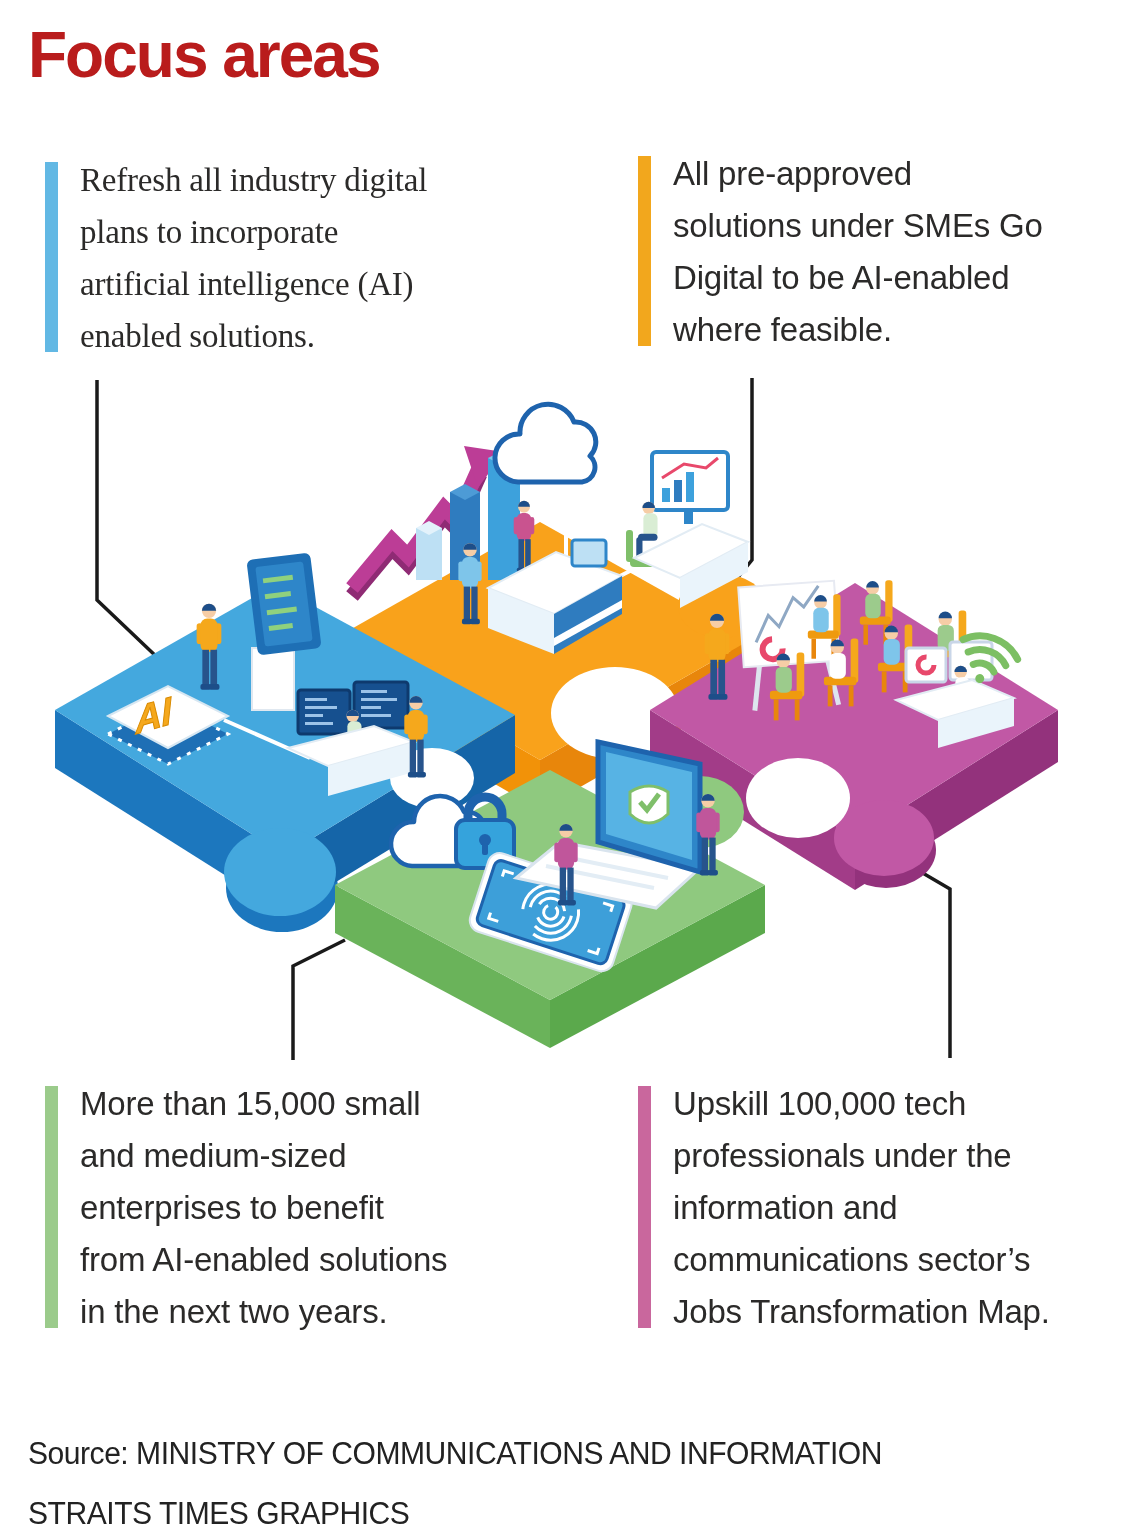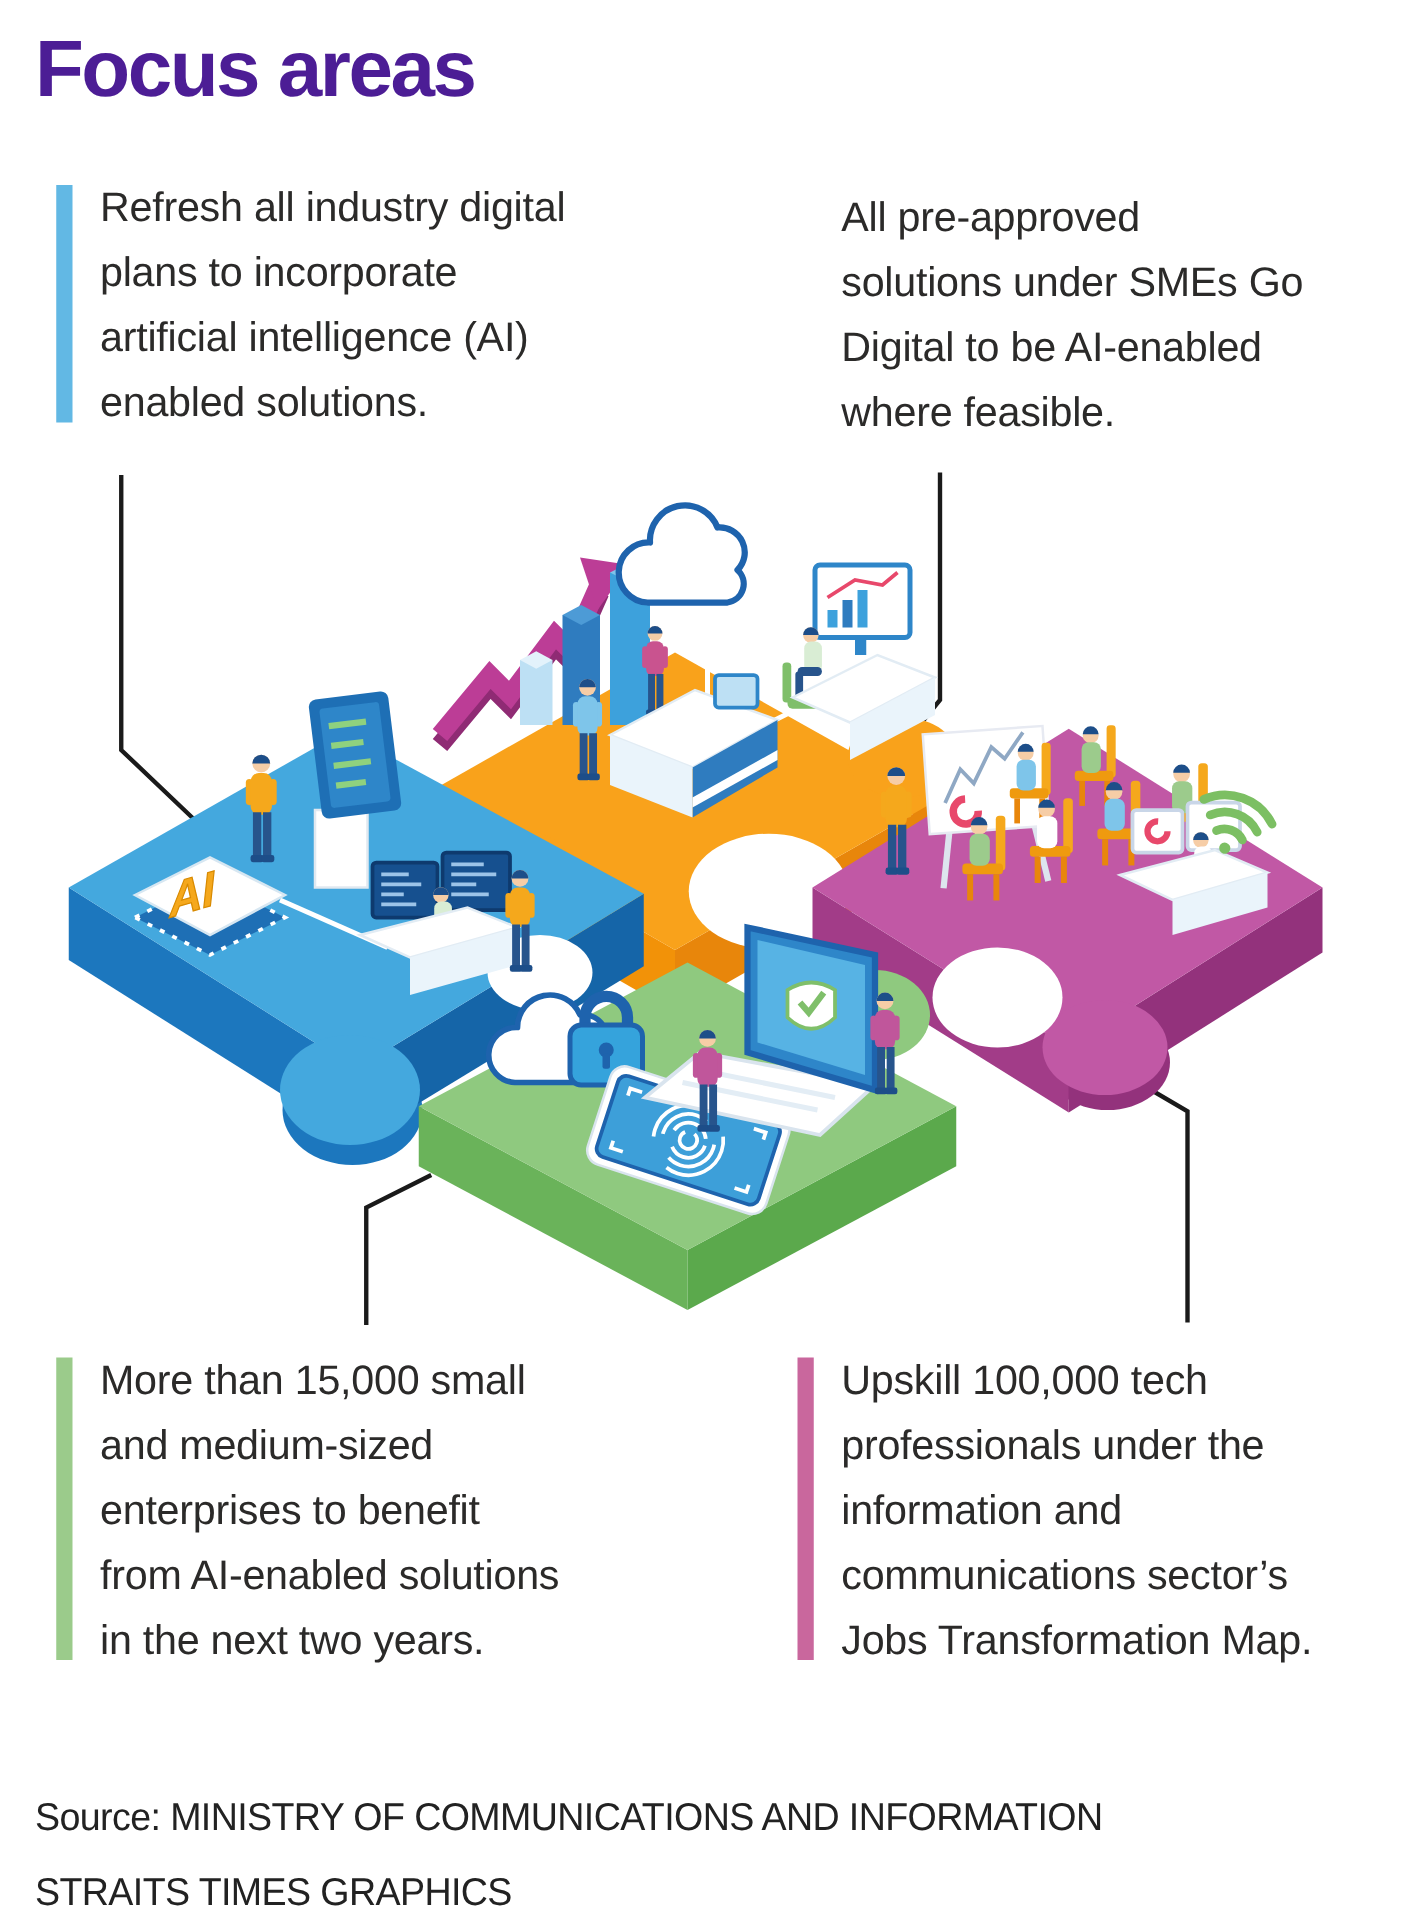--- a/index.html
+++ b/index.html
@@ -2,30 +2,30 @@
 <html><head>
 <meta charset="utf-8">
 <style>
   html,body{margin:0;padding:0;}
   body{
     width:1140px;height:1536px;position:relative;background:#ffffff;
     font-family:"Liberation Sans", sans-serif;overflow:hidden;
   }
   .page-title{
     position:absolute;left:28px;top:18px;
-    font-size:64px;font-weight:700;letter-spacing:-2px;color:#4c1d95;
+    font-size:64px;font-weight:700;letter-spacing:-2px;color:#b91c1c;
   }
   .focus-block{position:absolute;display:flex;gap:22px;}
   .focus-block .accent-bar{width:13px;flex:0 0 13px;margin:8px 0 10px 0;}
   .focus-text{
     font-size:33px;line-height:52px;color:#2b2a29;white-space:pre-line;
     letter-spacing:-0.2px;
   }
-  #fb1{left:45px;top:140px;width:520px;}
-  #fb2{left:638px;top:148px;width:480px;align-items:flex-end;}
+  #fb1{left:45px;top:154px;width:520px;font-family:Liberation Serif, serif;}
+  #fb2{left:638px;top:148px;width:480px;}
   #fb3{left:45px;top:1078px;width:520px;}
   #fb4{left:638px;top:1078px;width:490px;}
   .source-line{
     position:absolute;left:28px;top:1424px;width:1080px;
     font-size:31px;line-height:60px;color:#222;white-space:pre-line;
     letter-spacing:-0.5px;transform:scaleX(0.97);transform-origin:left top;
   }
   #art{position:absolute;left:0;top:0;}
   svg text{font-family:"Liberation Sans",sans-serif;}
 </style>

